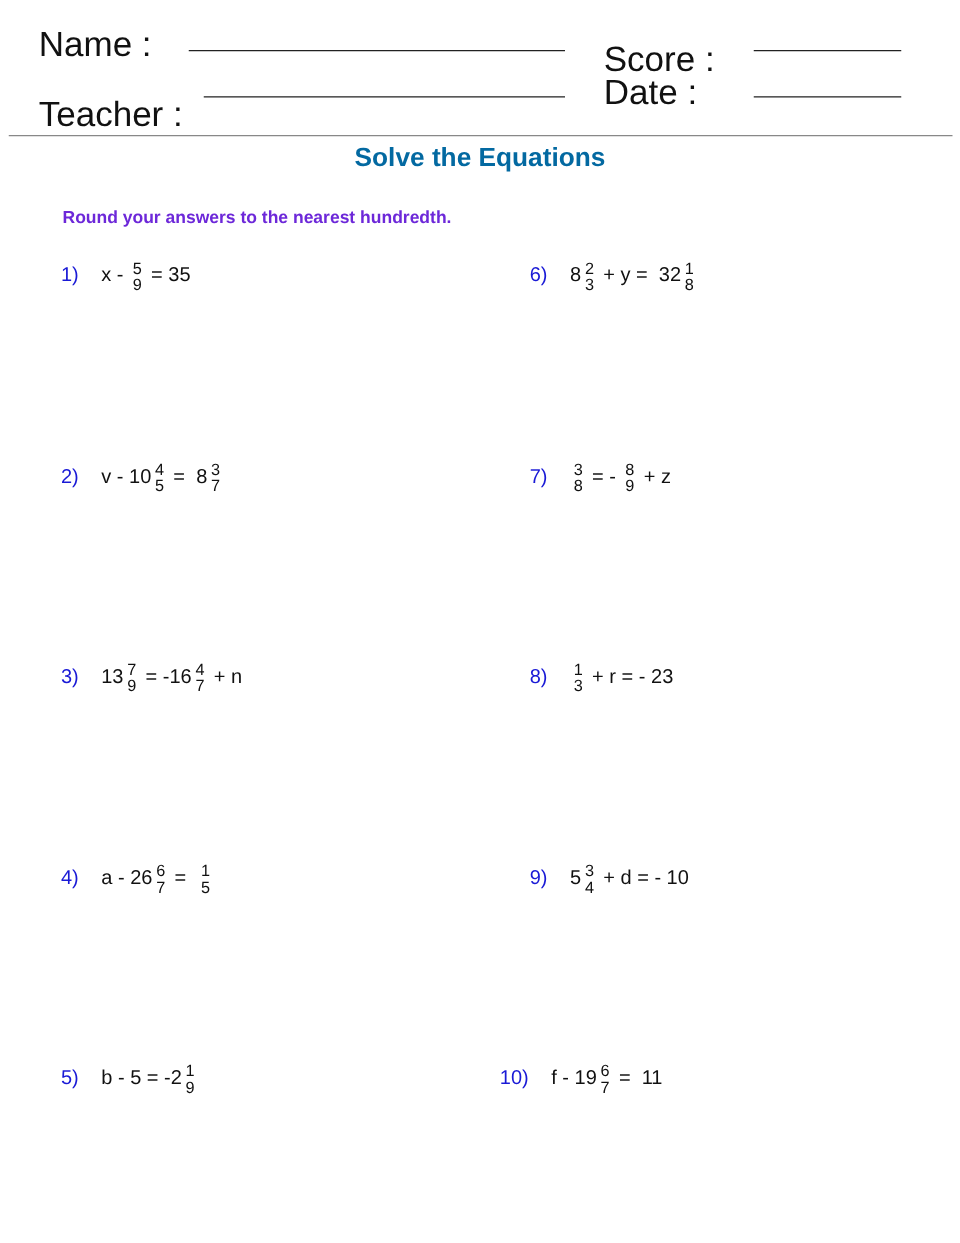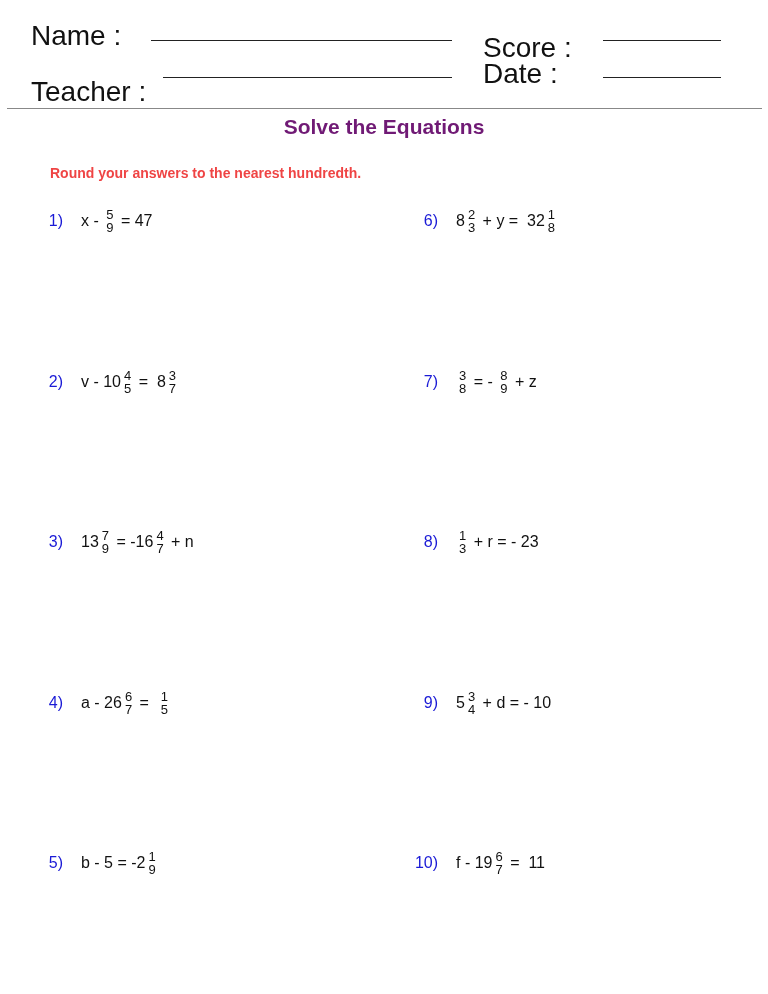--- a/index.html
+++ b/index.html
@@ -5,23 +5,23 @@
     html, body { margin: 0; padding: 0; background: #ffffff; }
     body {
       width: 768px; height: 994px; position: relative; overflow: hidden;
       font-family: "Liberation Sans", "DejaVu Sans", sans-serif; color: #111;
     }
     .hdr-label { position: absolute; font-size: 28px; color: #111; }
     .hdr-line { position: absolute; height: 0; border-top: 1.5px solid #222; }
     .divider { position: absolute; left: 7px; top: 108px; width: 755px; height: 0; border-top: 1.5px solid #888; }
     .title {
       position: absolute; top: 115px; left: 0; width: 768px; text-align: center;
-      font-size: 21px; font-weight: bold; color: #701a75;
+      font-size: 21px; font-weight: bold; color: #0369a1;
     }
-    .instr { position: absolute; top: 165px; left: 50px; font-size: 14px; font-weight: bold; color: #ef4444; }
+    .instr { position: absolute; top: 165px; left: 50px; font-size: 14px; font-weight: bold; color: #6d28d9; }
     .prob { position: absolute; display: flex; align-items: center; font-size: 16px; color: #111; height: 40px; }
     .num { color: #1a1ad6; display: inline-block; text-align: right; }
     .expr { display: flex; align-items: center; }
     .t { white-space: pre; }
     .frac { display: inline-flex; flex-direction: column; align-items: center; font-size: 13px; line-height: 13px; margin: 0 3px; }
     .frac .n { display: block; }
     .frac .d { display: block; }
   </style>
 </head>
 <body>
@@ -43,21 +43,21 @@
 
 <div id="problems">
     <div class="prob" style="top: 201px; left: 38px;">
       <span class="num" style="width: 25px; margin-right: 18px;">1)</span>
       <span class="expr">
         <span class="t">x - </span>
         <span class="frac">
           <span class="n">5</span>
           <span class="d">9</span>
         </span>
-        <span class="t"> = 47</span>
+        <span class="t"> = 35</span>
       </span>
     </div>
     <div class="prob" style="top: 362px; left: 38px;">
       <span class="num" style="width: 25px; margin-right: 18px;">2)</span>
       <span class="expr">
         <span class="t">v - 10</span>
         <span class="frac">
           <span class="n">4</span>
           <span class="d">5</span>
         </span>
@@ -153,21 +153,21 @@
       <span class="num" style="width: 25px; margin-right: 18px;">9)</span>
       <span class="expr">
         <span class="t">5</span>
         <span class="frac">
           <span class="n">3</span>
           <span class="d">4</span>
         </span>
         <span class="t"> + d = - 10</span>
       </span>
     </div>
-    <div class="prob" style="top: 843px; left: 406px;">
+    <div class="prob" style="top: 843px; left: 391px;">
       <span class="num" style="width: 32px; margin-right: 18px;">10)</span>
       <span class="expr">
         <span class="t">f - 19</span>
         <span class="frac">
           <span class="n">6</span>
           <span class="d">7</span>
         </span>
         <span class="t"> =  11</span>
       </span>
     </div>

